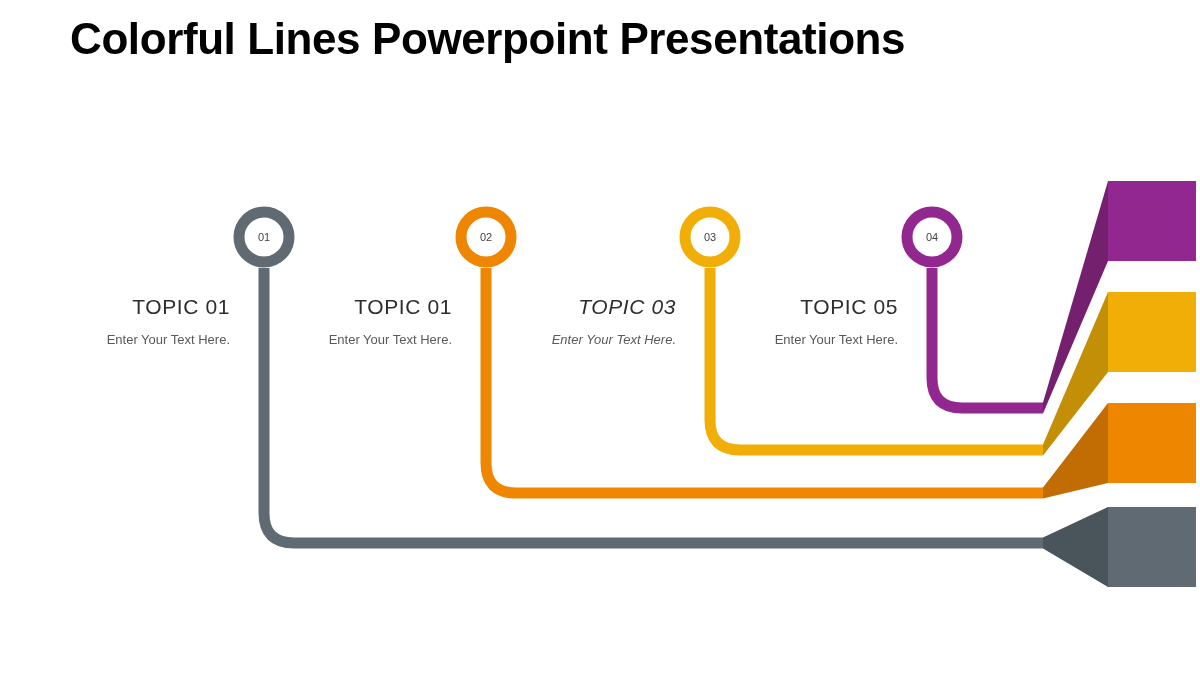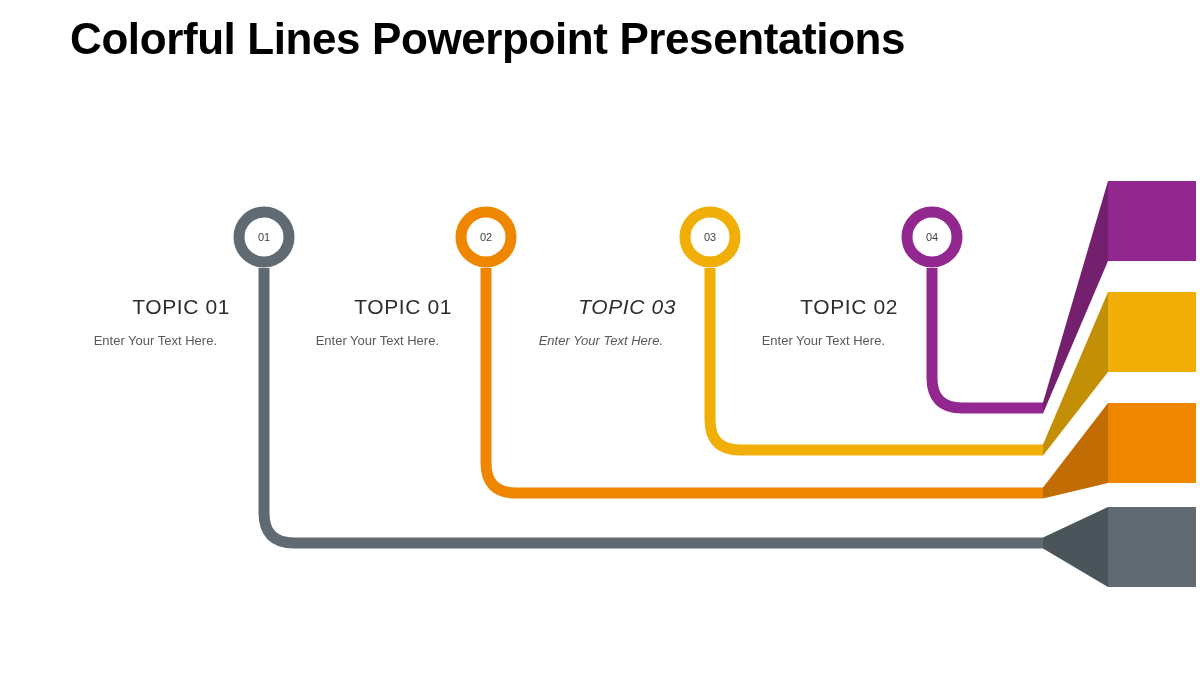--- a/index.html
+++ b/index.html
@@ -45,21 +45,21 @@
     color: #2e2e2e;
     font-weight: normal;
     letter-spacing: 0.6px;
     margin: 0 0 12px 0;
     font-family: "Liberation Sans", sans-serif;
   }
   .topic-body {
     font-size: 13px;
     color: #58595b;
     line-height: 1.45;
-    margin: 13px;
+    margin: 0;
     font-family: "Liberation Sans", sans-serif;
   }
 </style>
 </head>
 <body>
 
 <div id="slide">
 
   <div id="page-title">Colorful Lines Powerpoint Presentations</div>
 
@@ -116,17 +116,17 @@
     <div class="topic-heading">TOPIC 01</div>
     <div class="topic-body">Enter Your Text Here.</div>
   </div>
 
   <div class="topic-block" style="left:506px; top:295px;font-style:italic;">
     <div class="topic-heading">TOPIC 03</div>
     <div class="topic-body">Enter Your Text Here.</div>
   </div>
 
   <div class="topic-block" style="left:728px; top:295px;">
-    <div class="topic-heading">TOPIC 02</div>
+    <div class="topic-heading">TOPIC 05</div>
     <div class="topic-body">Enter Your Text Here.</div>
   </div>
 
 </div>
 
 </body></html>

